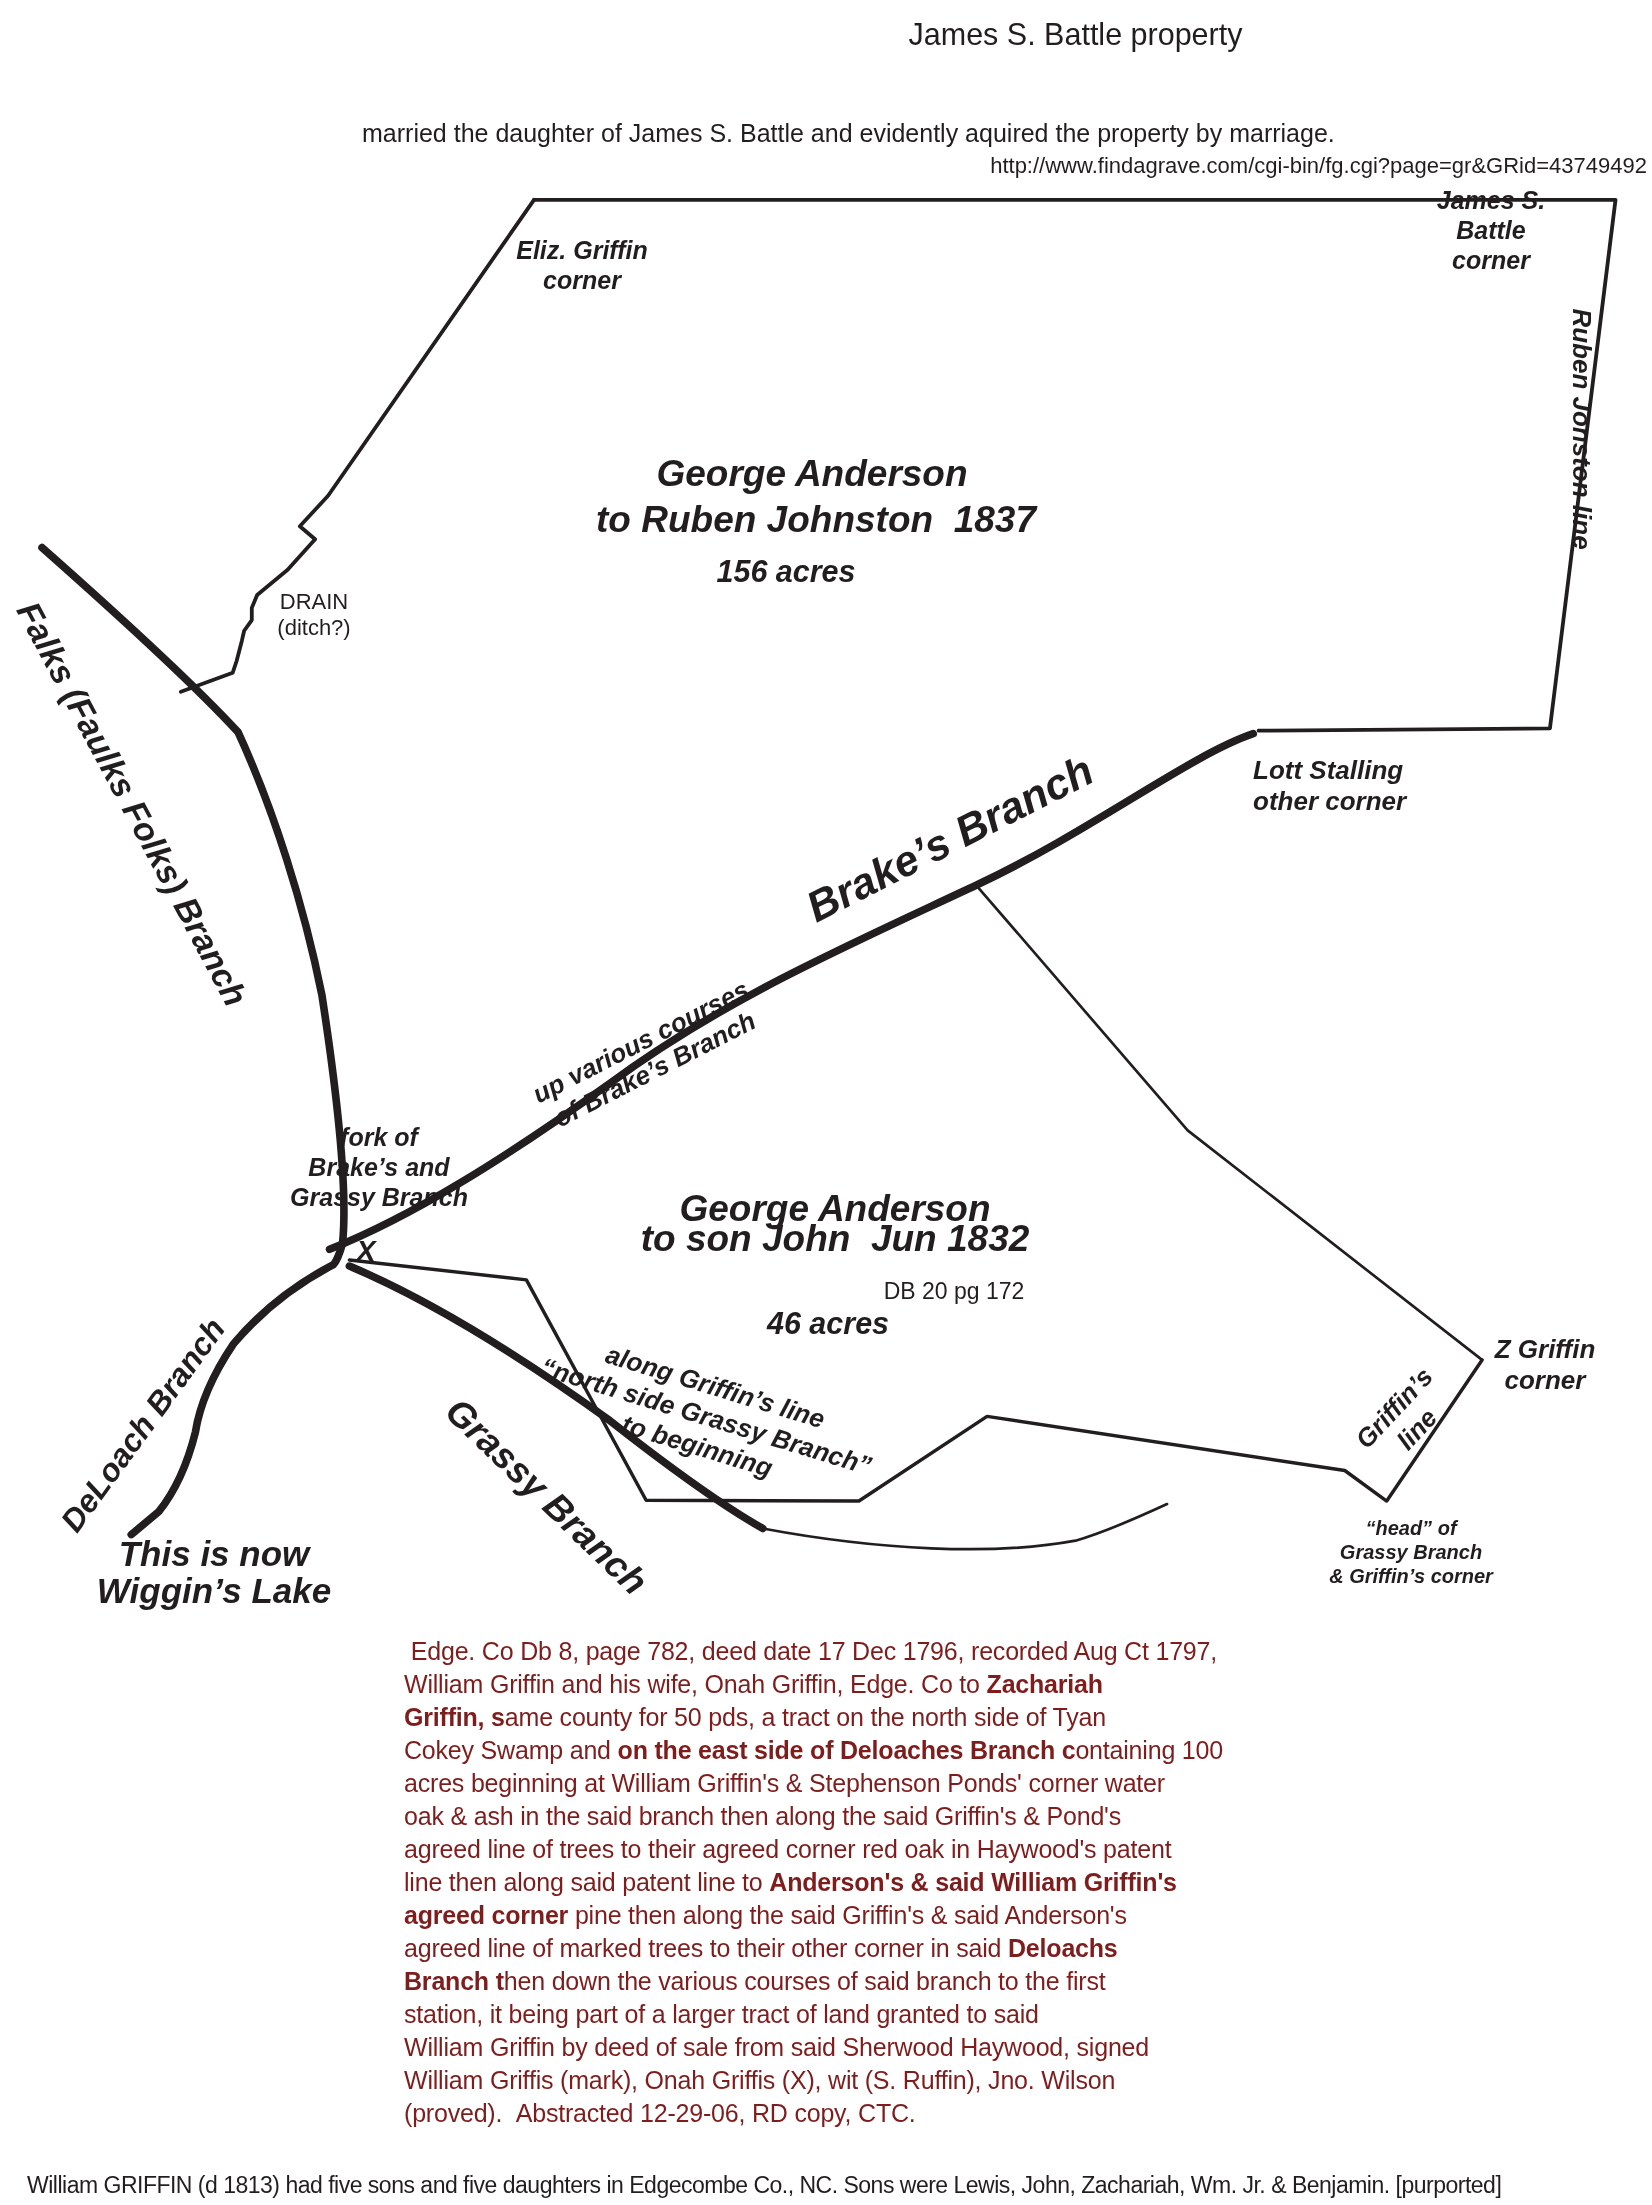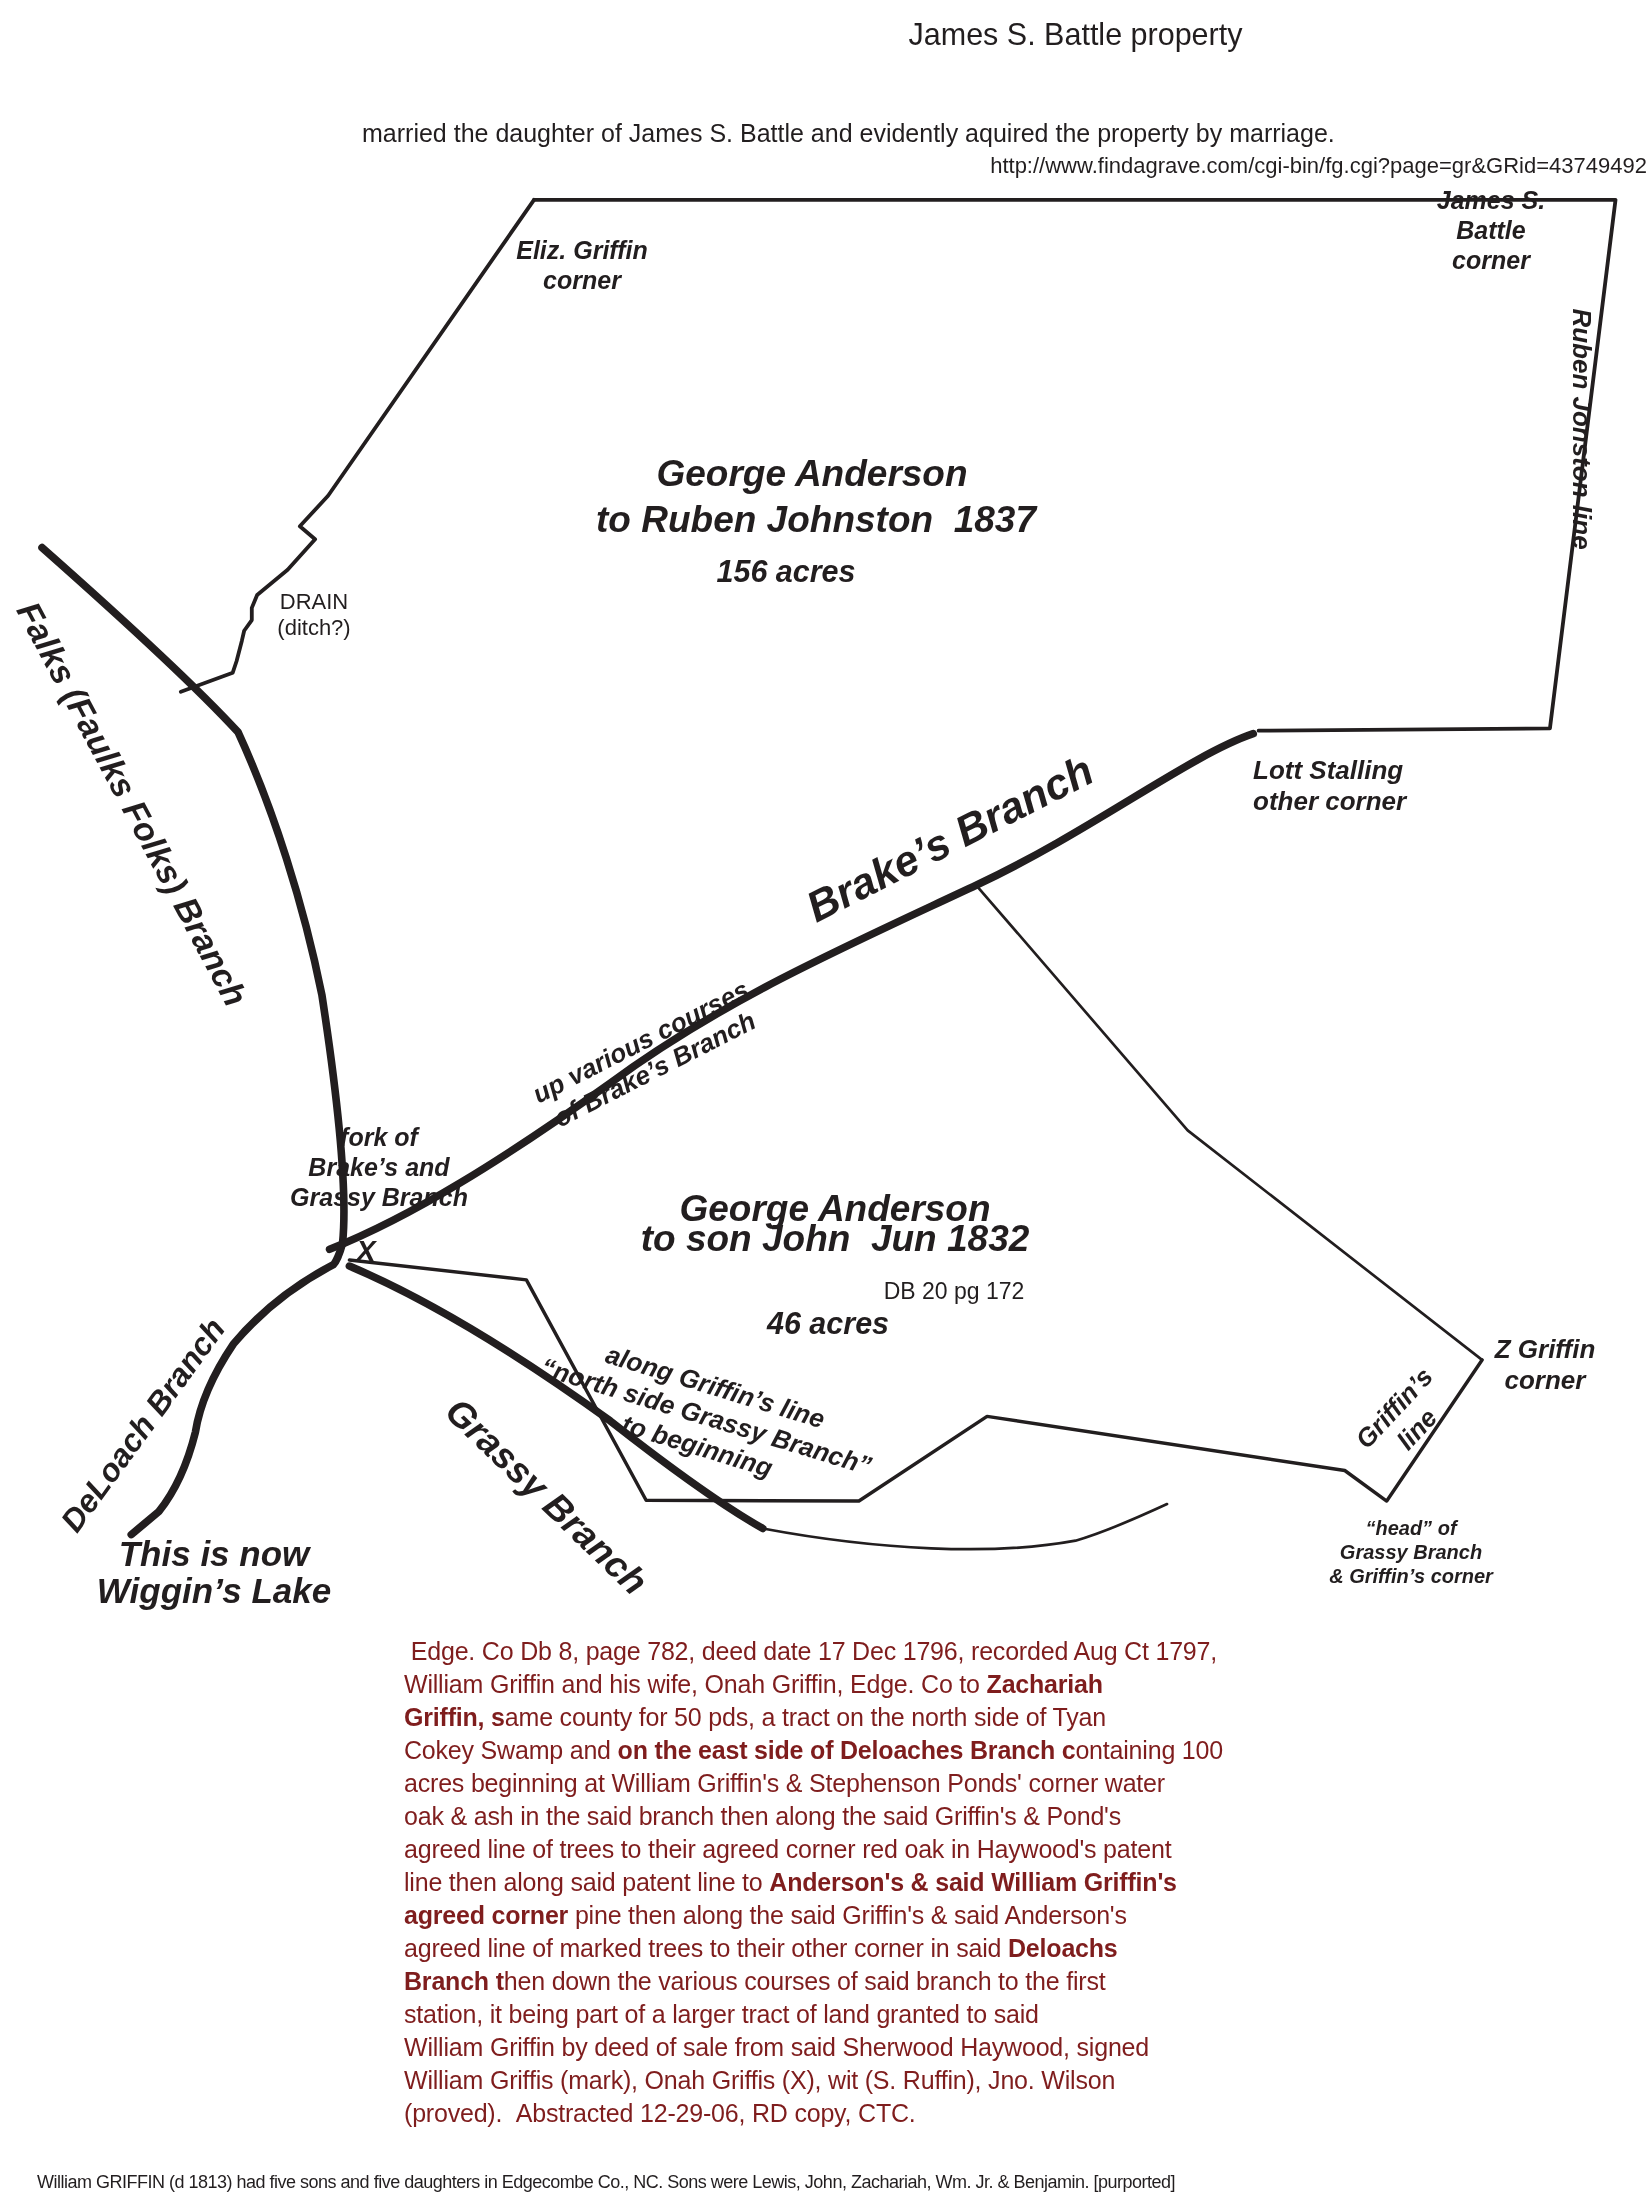--- a/index.html
+++ b/index.html
@@ -98,16 +98,16 @@
       <div class="deed-line"><span>line then along said patent line to </span><span class="b">Anderson's &amp; said William Griffin's</span></div>
       <div class="deed-line"><span class="b">agreed corner</span><span> pine then along the said Griffin's &amp; said Anderson's</span></div>
       <div class="deed-line"><span>agreed line of marked trees to their other corner in said </span><span class="b">Deloachs</span></div>
       <div class="deed-line"><span class="b">Branch t</span><span>hen down the various courses of said branch to the first</span></div>
       <div class="deed-line"><span>station, it being part of a larger tract of land granted to said</span></div>
       <div class="deed-line"><span>William Griffin by deed of sale from said Sherwood Haywood, signed</span></div>
       <div class="deed-line"><span>William Griffis (mark), Onah Griffis (X), wit (S. Ruffin), Jno. Wilson</span></div>
       <div class="deed-line"><span>(proved). &nbsp;Abstracted 12-29-06, RD copy, CTC.</span></div>
     </div>
 
-  <div class="hdr" style="left:37px;top:2172px;font-size:18px;letter-spacing:-0.5px;white-space:nowrap;text-align:center;">William GRIFFIN (d 1813) had five sons and five daughters in Edgecombe Co., NC. Sons were Lewis, John, Zachariah, Wm. Jr. &amp; Benjamin. [purported]</div>
+  <div class="hdr" style="left:27px;top:2172px;font-size:23px;letter-spacing:-0.5px;white-space:nowrap;text-align:center;">William GRIFFIN (d 1813) had five sons and five daughters in Edgecombe Co., NC. Sons were Lewis, John, Zachariah, Wm. Jr. &amp; Benjamin. [purported]</div>
 
 </div>
 
 
 </body></html>

